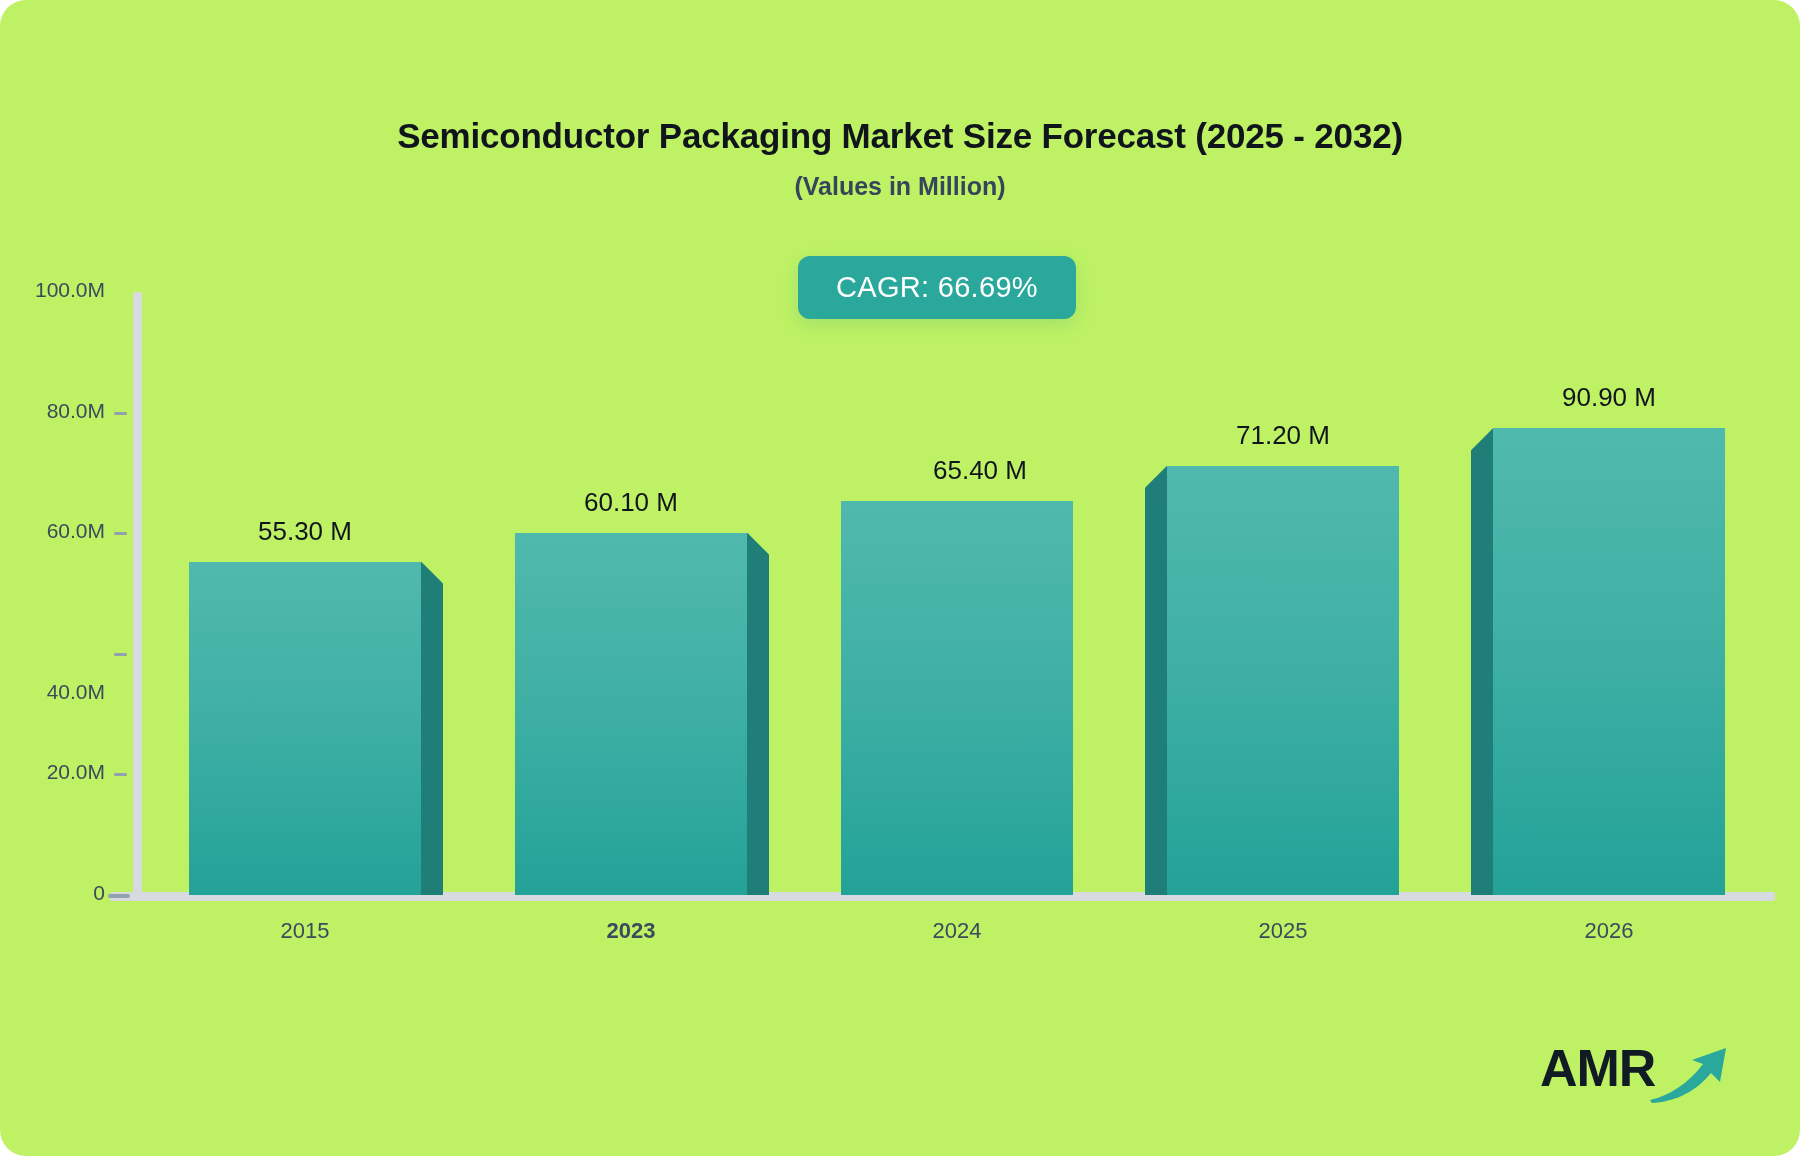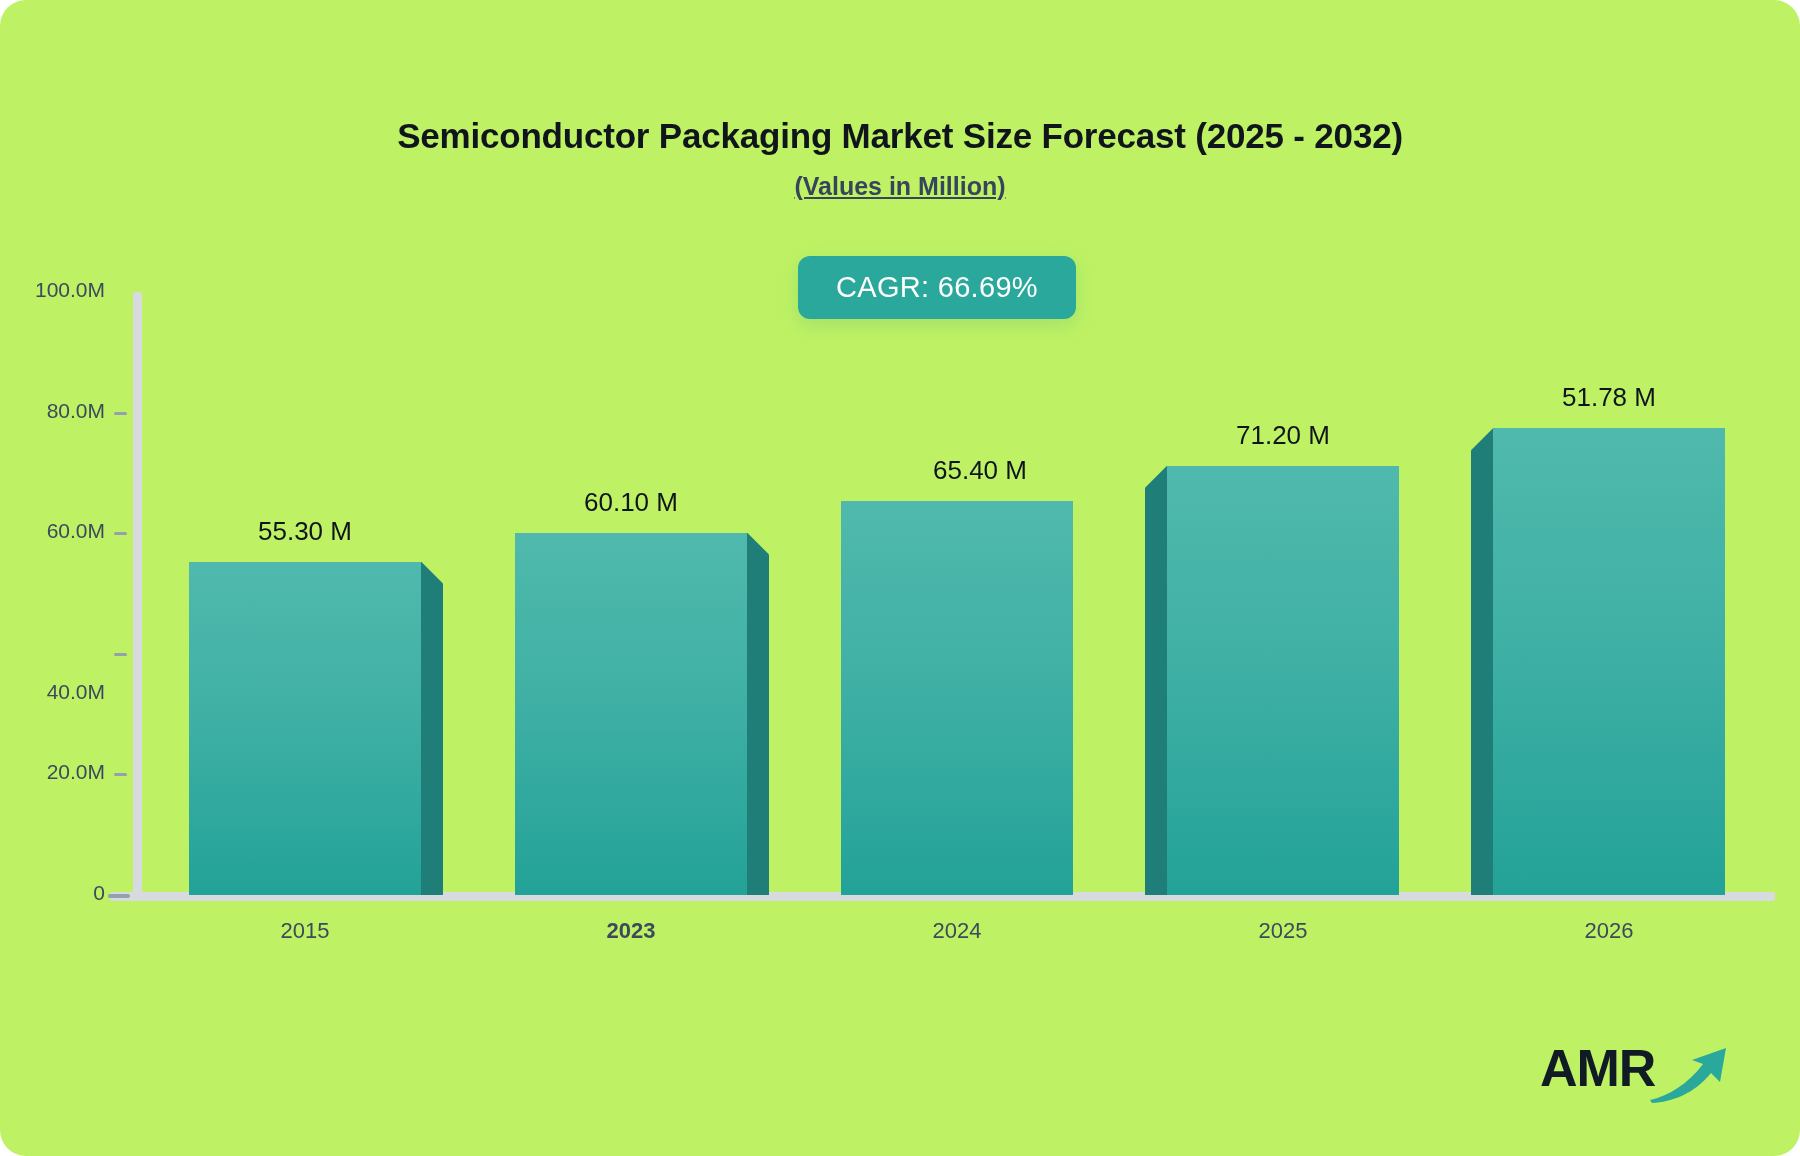--- a/index.html
+++ b/index.html
@@ -35,21 +35,20 @@
 
   #chart-subtitle {
     position: absolute;
     top: 172px;
     left: 0;
     width: 1800px;
     text-align: center;
     font-size: 25px;
     font-weight: bold;
     color: #37455b;
-    text-decoration: underline;
   }
 
   
   #cagr-badge {
     position: absolute;
     top: 256px;
     left: 798px;
     width: 278px;
     height: 63px;
     background: #2aa89c;
@@ -235,21 +234,21 @@
         <div class="bar-value" style="left: 830px; width: 300px; top: 454.638px;">65.40 M</div>
         <div class="bar-group" style="left: 1167px; top: 465.664px; width: 232px; height: 429.336px;">
           <div class="bar-side-left" style="left: -22px; width: 22px; clip-path: polygon(0px 5.12419%, 100% 0px, 100% 100%, 0px 100%);"></div>
           <div class="bar-face"></div>
         </div>
         <div class="bar-value" style="left: 1133px; width: 300px; top: 419.664px;">71.20 M</div>
         <div class="bar-group" style="left: 1493px; top: 428.278px; width: 232px; height: 466.722px;">
           <div class="bar-side-left" style="left: -22px; width: 22px; clip-path: polygon(0px 4.71373%, 100% 0px, 100% 100%, 0px 100%);"></div>
           <div class="bar-face"></div>
         </div>
-        <div class="bar-value" style="left: 1459px; width: 300px; top: 382.278px;">51.78 M</div>
+        <div class="bar-value" style="left: 1459px; width: 300px; top: 382.278px;">90.90 M</div>
       </div>
     <div id="x-ticks">
         <div class="x-tick-label" style="left: 205px; width: 200px;">2015</div>
         <div class="x-tick-label" style="left: 531px; width: 200px; font-weight: bold;">2023</div>
         <div class="x-tick-label" style="left: 857px; width: 200px;">2024</div>
         <div class="x-tick-label" style="left: 1183px; width: 200px;">2025</div>
         <div class="x-tick-label" style="left: 1509px; width: 200px;">2026</div>
       </div>
   </div>
 

